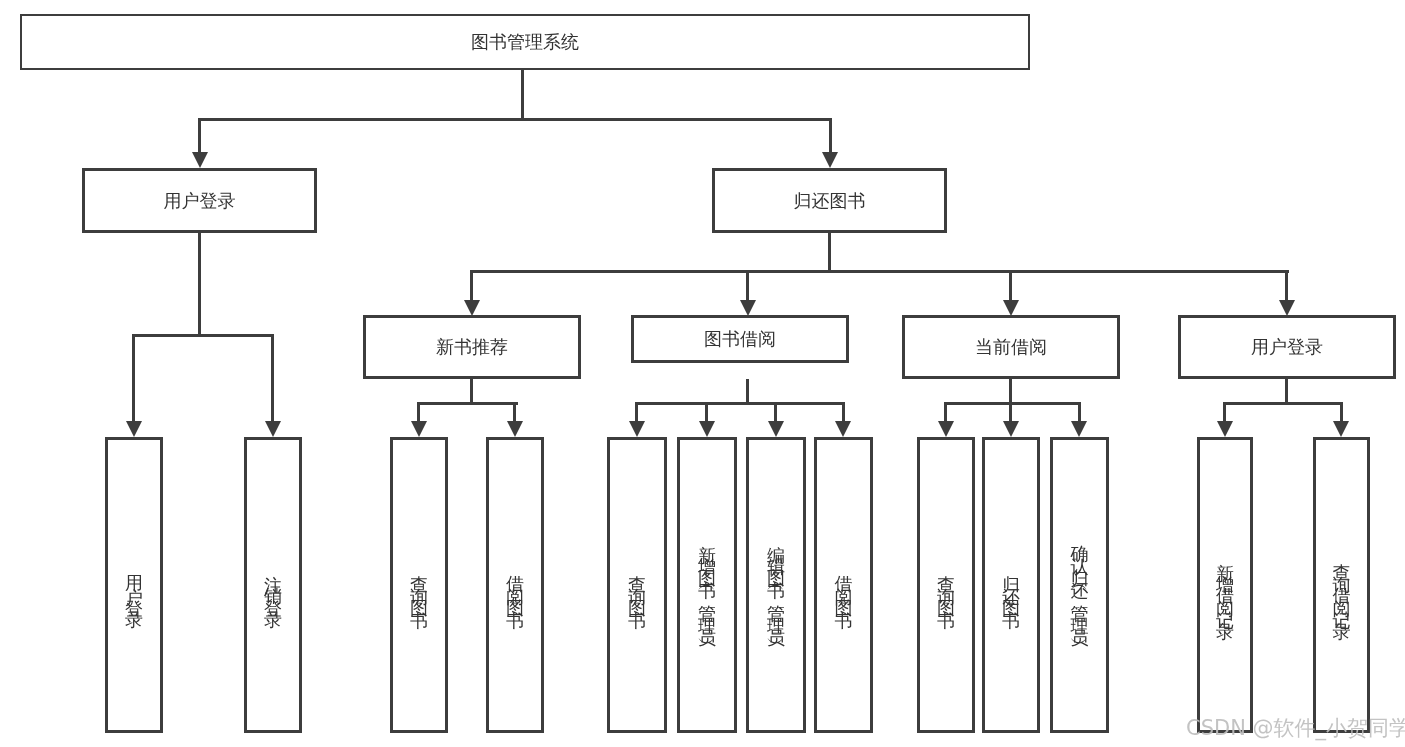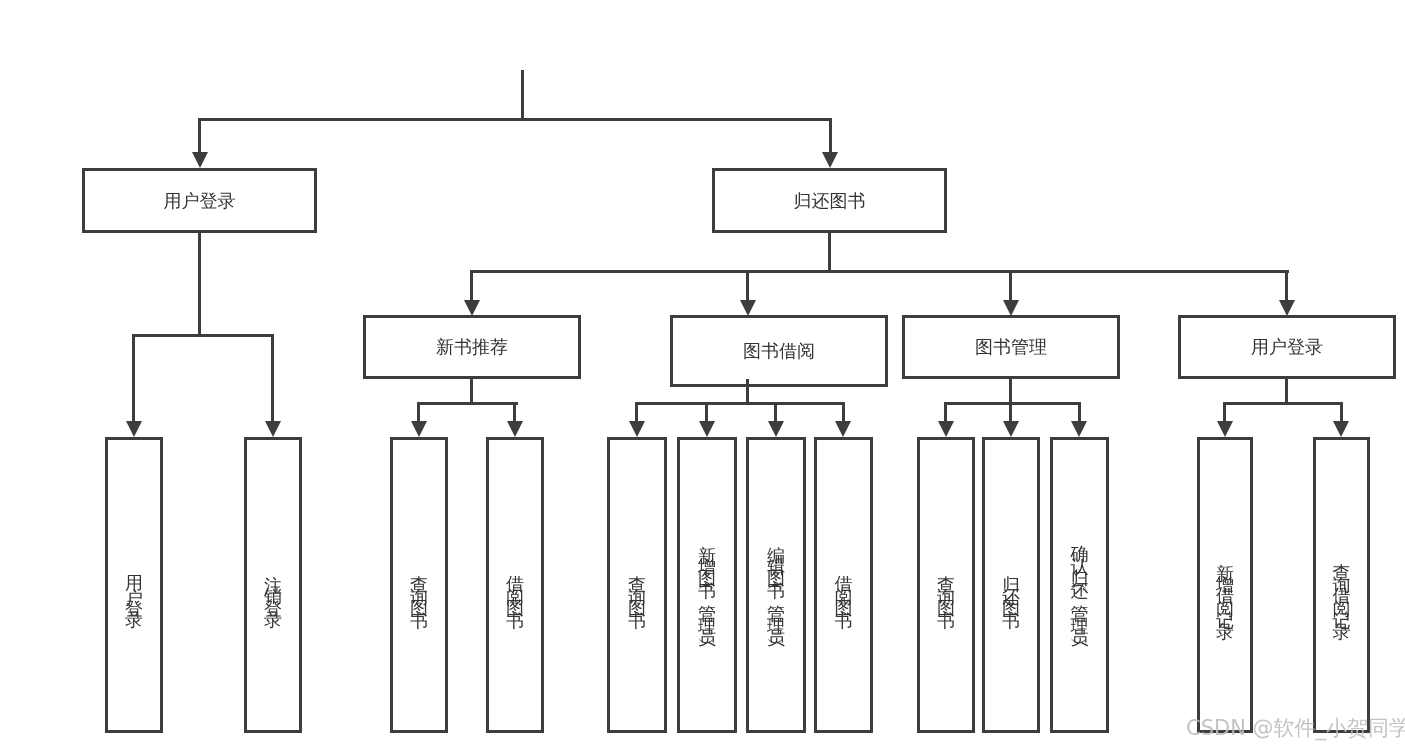--- a/index.html
+++ b/index.html
@@ -16,20 +16,21 @@
         border-left:8px solid transparent; border-right:8px solid transparent;
         border-top:16px solid var(--line); }
   .watermark { position:absolute; left:1186px; top:714px; font-size:21px; color:var(--wm);
                opacity:.92; z-index:10; white-space:nowrap; }
 </style>
 </head>
 <body>
 
 <div class="canvas">
 
+  <div class="box root" style="left:20px;top:14px;width:1010px;height:56px">图书管理系统</div>
 
   <i class="vl" style="left:521px;top:70px;height:50px"></i>
   <i class="hl" style="left:198px;top:118px;width:634px"></i>
   <i class="vl" style="left:198px;top:118px;height:36px"></i>
   <i class="ah" style="left:192px;top:152px"></i>
   <i class="vl" style="left:829px;top:118px;height:36px"></i>
   <i class="ah" style="left:822px;top:152px"></i>
 
   <div class="box" style="left:82px;top:168px;width:235px;height:65px">用户登录</div>
   <div class="box" style="left:712px;top:168px;width:235px;height:65px">归还图书</div>
@@ -46,22 +47,22 @@
   <i class="vl" style="left:470px;top:270px;height:32px"></i>
   <i class="ah" style="left:464px;top:300px"></i>
   <i class="vl" style="left:746px;top:270px;height:32px"></i>
   <i class="ah" style="left:740px;top:300px"></i>
   <i class="vl" style="left:1009px;top:270px;height:32px"></i>
   <i class="ah" style="left:1003px;top:300px"></i>
   <i class="vl" style="left:1285px;top:270px;height:32px"></i>
   <i class="ah" style="left:1279px;top:300px"></i>
 
   <div class="box" style="left:363px;top:315px;width:218px;height:64px">新书推荐</div>
-  <div class="box" style="left:670px;top:315px;width:218px;height:72px">图书借阅</div>
-  <div class="box" style="left:902px;top:315px;width:218px;height:64px">图书管理</div>
+  <div class="box" style="left:631px;top:315px;width:218px;height:48px">图书借阅</div>
+  <div class="box" style="left:902px;top:315px;width:218px;height:64px">当前借阅</div>
   <div class="box" style="left:1178px;top:315px;width:218px;height:64px">用户登录</div>
 
   <i class="vl" style="left:470px;top:379px;height:26px"></i>
   <i class="hl" style="left:417px;top:402px;width:101px"></i>
   <i class="vl" style="left:417px;top:402px;height:20px"></i>
   <i class="ah" style="left:411px;top:421px"></i>
   <i class="vl" style="left:513px;top:402px;height:20px"></i>
   <i class="ah" style="left:507px;top:421px"></i>
 
   <i class="vl" style="left:746px;top:379px;height:26px"></i>

